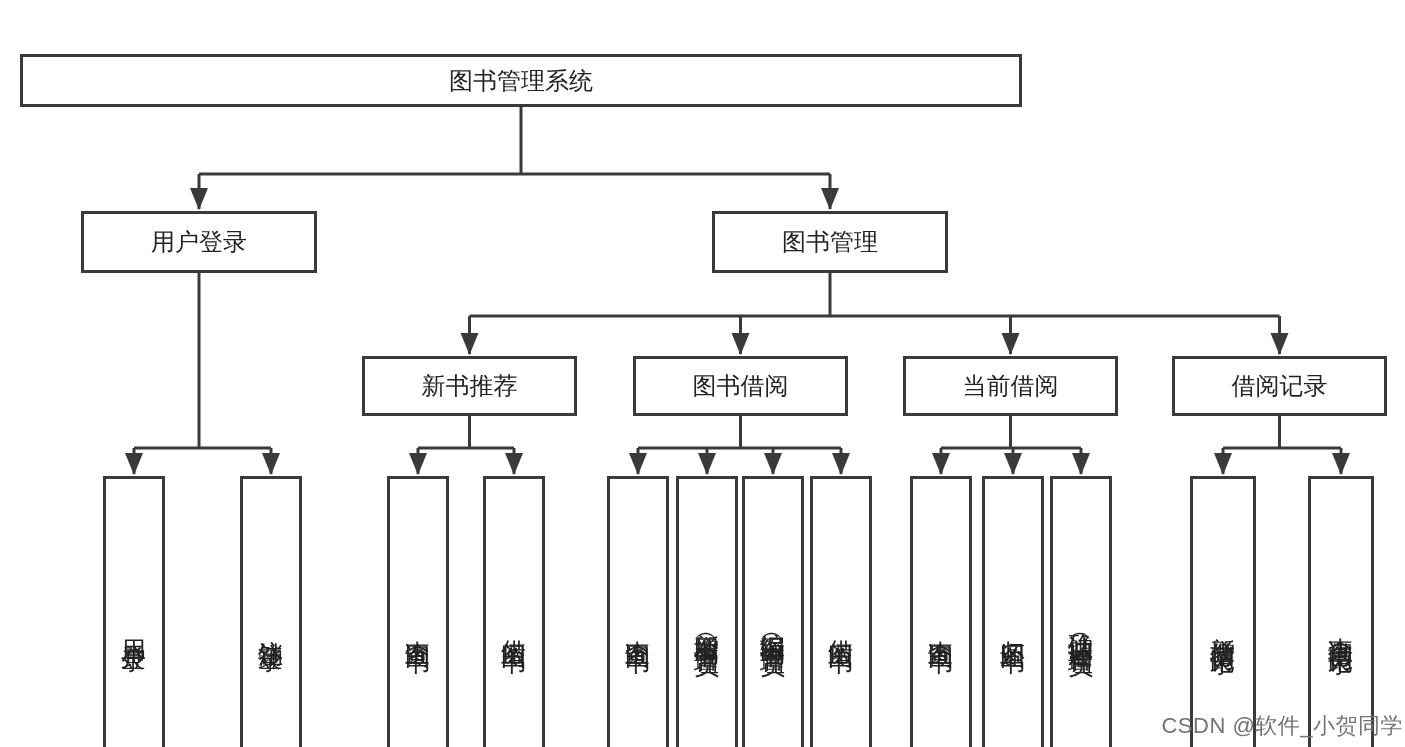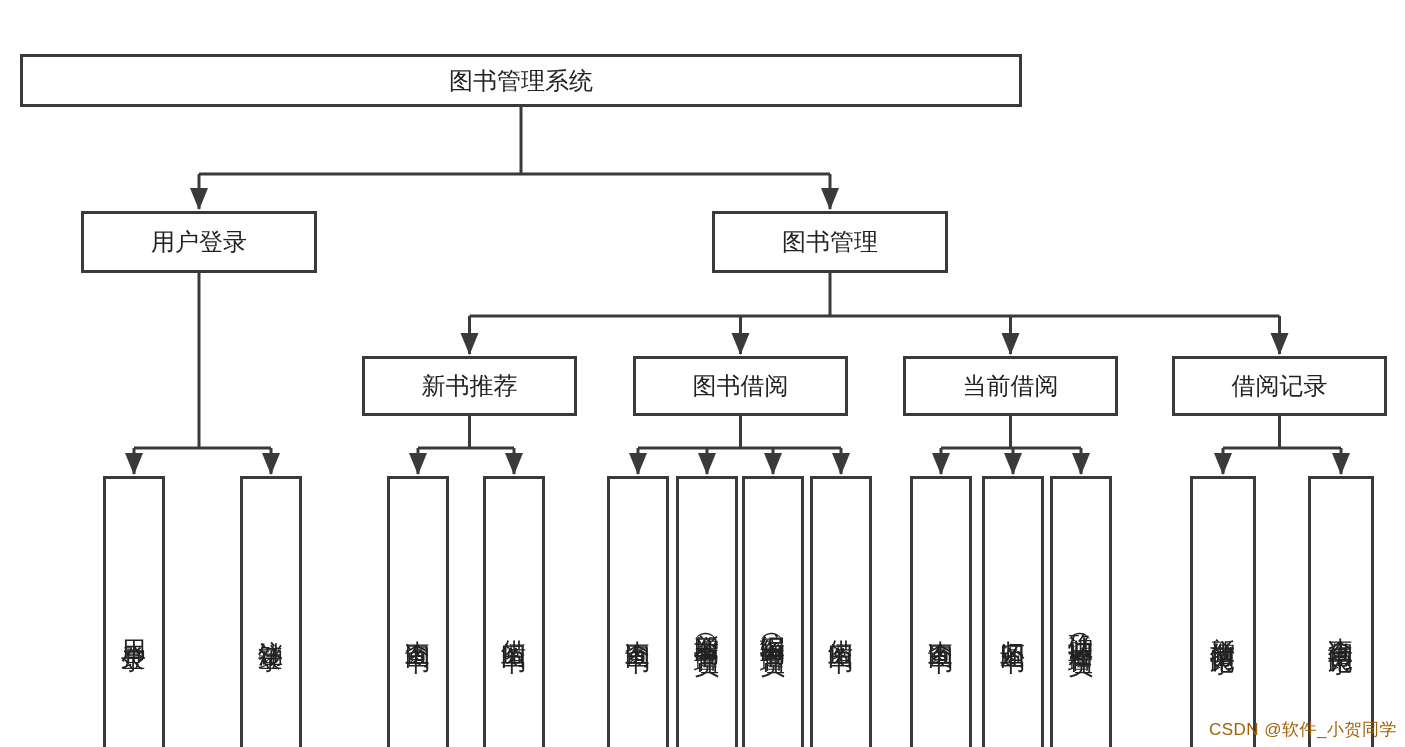--- a/index.html
+++ b/index.html
@@ -57,25 +57,25 @@
     align-items: center;
     justify-content: center;
     font-family: "Liberation Sans", "DejaVu Sans", sans-serif;
     font-size: 24px;
     color: #222222;
     white-space: nowrap;
     pointer-events: none;
   }
   #watermark {
     position: absolute;
-    right: 8px;
+    right: 2px;
     bottom: 6px;
     font-family: "Liberation Sans", "DejaVu Sans", sans-serif;
-    font-size: 17px;
-    color: #a16207;
+    font-size: 22px;
+    color: #737373;
     white-space: nowrap;
     letter-spacing: 0.5px;
   }
 </style>
 </head>
 <body>
 
 <div id="chart-root">
   <svg id="chart-svg" width="1405" height="747" viewBox="0 0 1405 747">
       <rect x="21.5" y="14.5" width="999" height="50" class="node-box"></rect>

